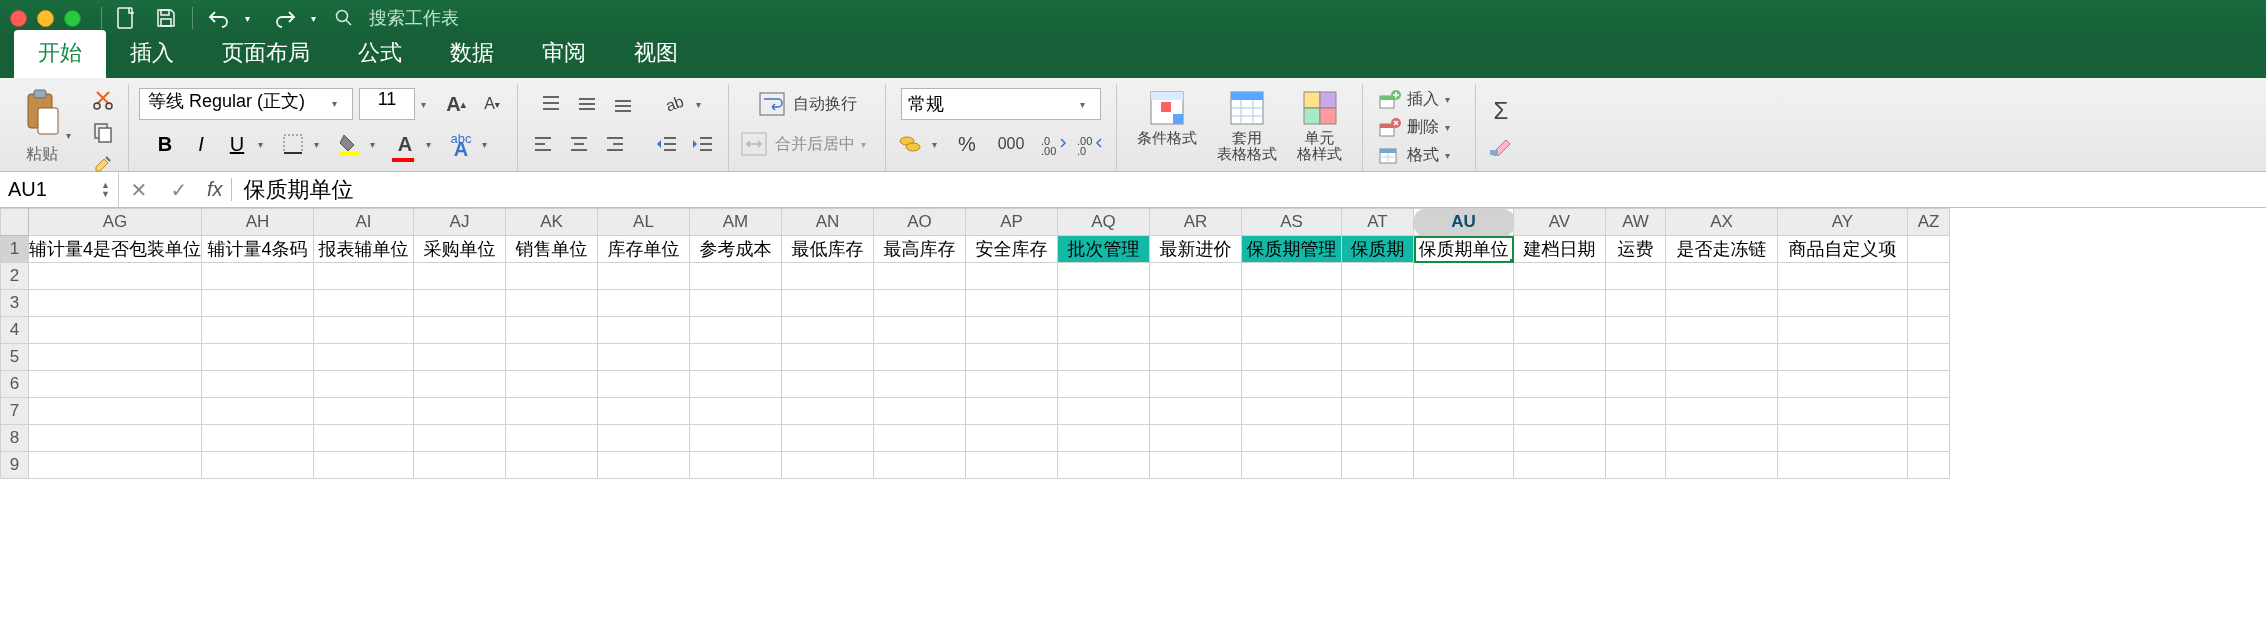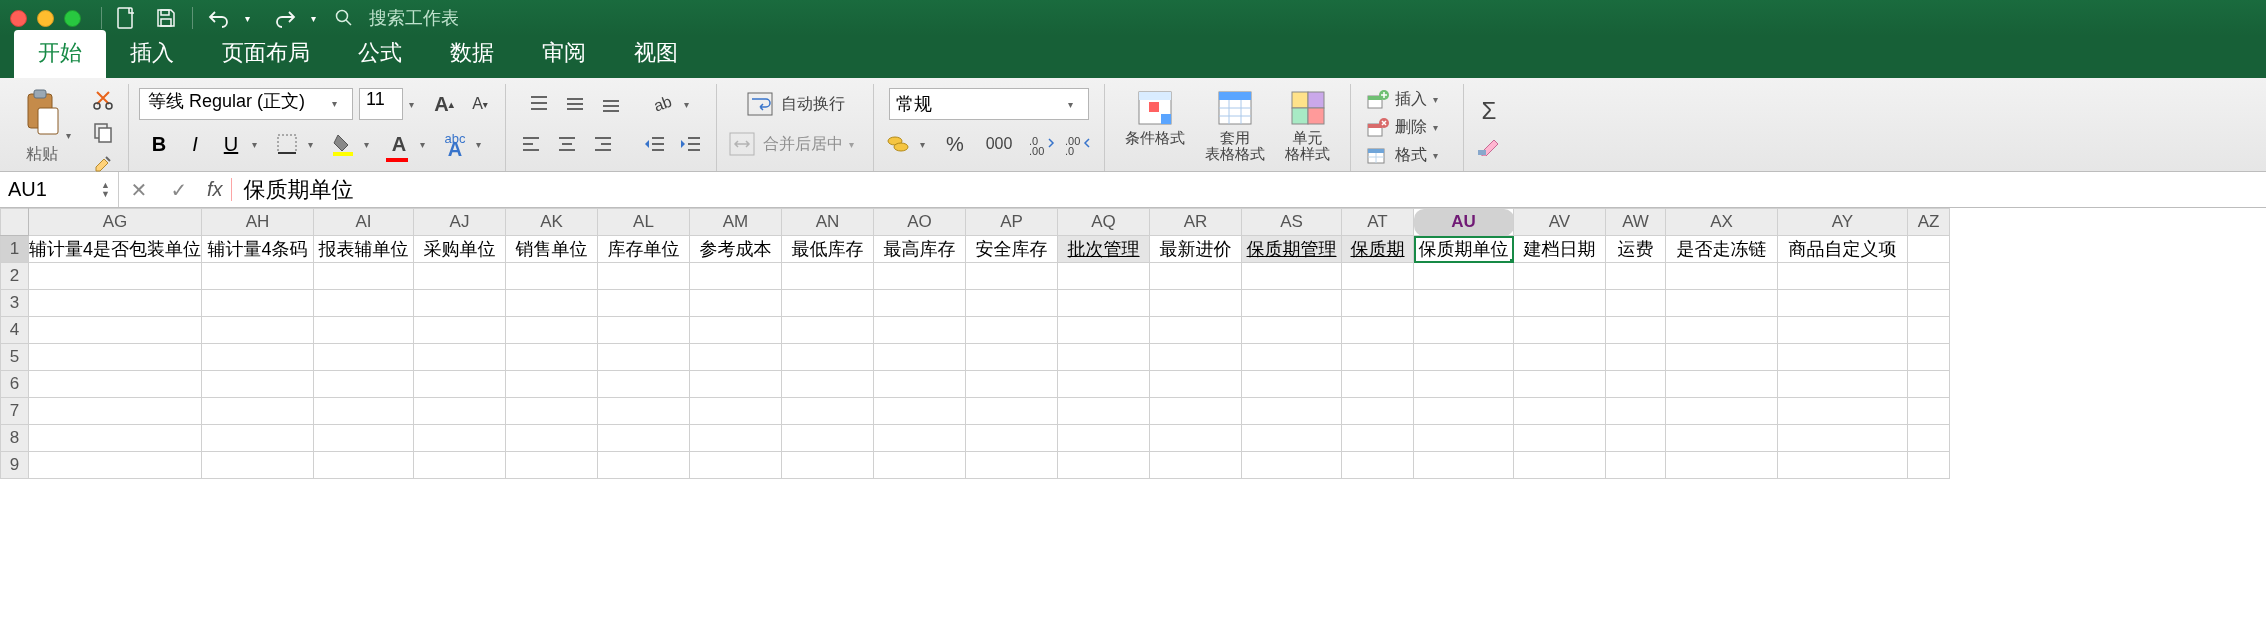--- a/index.html
+++ b/index.html
@@ -31,21 +31,21 @@
   .ribbon { height: 94px; background: linear-gradient(#f2f2f2,#e6e6e6); border-bottom: 1px solid #bdbdbd; display: flex; align-items: stretch; padding: 6px 8px 0; }
   .group { display: flex; flex-direction: column; align-items: center; padding: 0 10px; border-right: 1px solid #c9c9c9; }
   .group:last-child { border-right: none; }
   .group-row { display: flex; align-items: center; gap: 6px; height: 40px; }
   .group-label { font-size: 16px; color: #666; margin-top: 2px; }
 
   .bigbtn { width: 48px; height: 58px; display: flex; align-items: center; justify-content: center; }
   .small { width: 30px; height: 28px; display: flex; align-items: center; justify-content: center; border-radius: 3px; }
 
   .font-sel { width: 214px; height: 32px; border: 1px solid #b5b5b5; background: #fff; font-size: 18px; padding: 0 24px 0 8px; position: relative; }
-  .size-sel { width: 44px; height: 32px; border: 1px solid #b5b5b5; background: #fff; font-size: 18px; padding: 0 6px; }
+  .size-sel { width: 56px; height: 32px; border: 1px solid #b5b5b5; background: #fff; font-size: 18px; padding: 0 6px; text-align: center; }
   .dd { width: 14px; font-size: 10px; color: #666; }
 
   .btn-lbl { font-size: 16px; color: #444; }
   .combo { display: flex; align-items: center; border: 1px solid #b5b5b5; background: #fff; height: 32px; padding: 0 6px; font-size: 18px; width: 200px; justify-content: space-between; }
 
   .styles-col { display: flex; flex-direction: column; align-items: center; padding: 0 10px; }
   .styles-col svg { margin-bottom: 2px; }
   .styles-col span { font-size: 15px; color: #444; line-height: 16px; text-align: center; }
 
   .cell-ops { display: flex; flex-direction: column; gap: 2px; padding: 0 6px; }
@@ -59,22 +59,22 @@
   .fx { font-style: italic; font-size: 20px; color: #555; padding: 0 8px; border-right: 1px solid #fca5a5; }
   .fval { font-size: 22px; padding-left: 12px; }
 
   
   .grid { overflow: hidden; }
   table { border-collapse: collapse; table-layout: fixed; }
   th, td { border: 1px solid #d0d0d0; height: 27px; font-size: 17px; text-align: center; white-space: nowrap; overflow: hidden; }
   th { background: #ececec; color: #555; font-weight: normal; }
   .corner { width: 28px; background: #ececec; border-right: 1px solid #bbb; border-bottom: 1px solid #bbb; }
   .rowhdr { width: 28px; background: #ececec; color: #555; text-align: center; }
-  .colhdr.active { background: #d2d2d2; color: #701a75; font-weight: bold; border-radius: 10px; }
-  td.hl { background: #e5e5e5; text-decoration: underline; }
+  .colhdr.active { background: #d2d2d2; color: #0c4a6e; font-weight: bold; border-radius: 10px; }
+  td.hl { background: #14b8a6; }
   td.sel { outline: 2px solid #178a46; outline-offset: -2px; position: relative; }
   td.sel::after { content: ""; position: absolute; right: -3px; bottom: -3px; width: 6px; height: 6px; background: #178a46; }
   .rowhdr.active { background: #d2d2d2; }
   td.data { font-size: 18px; }
 
   svg { display: block; }
 </style>
 </head>
 <body>
 

